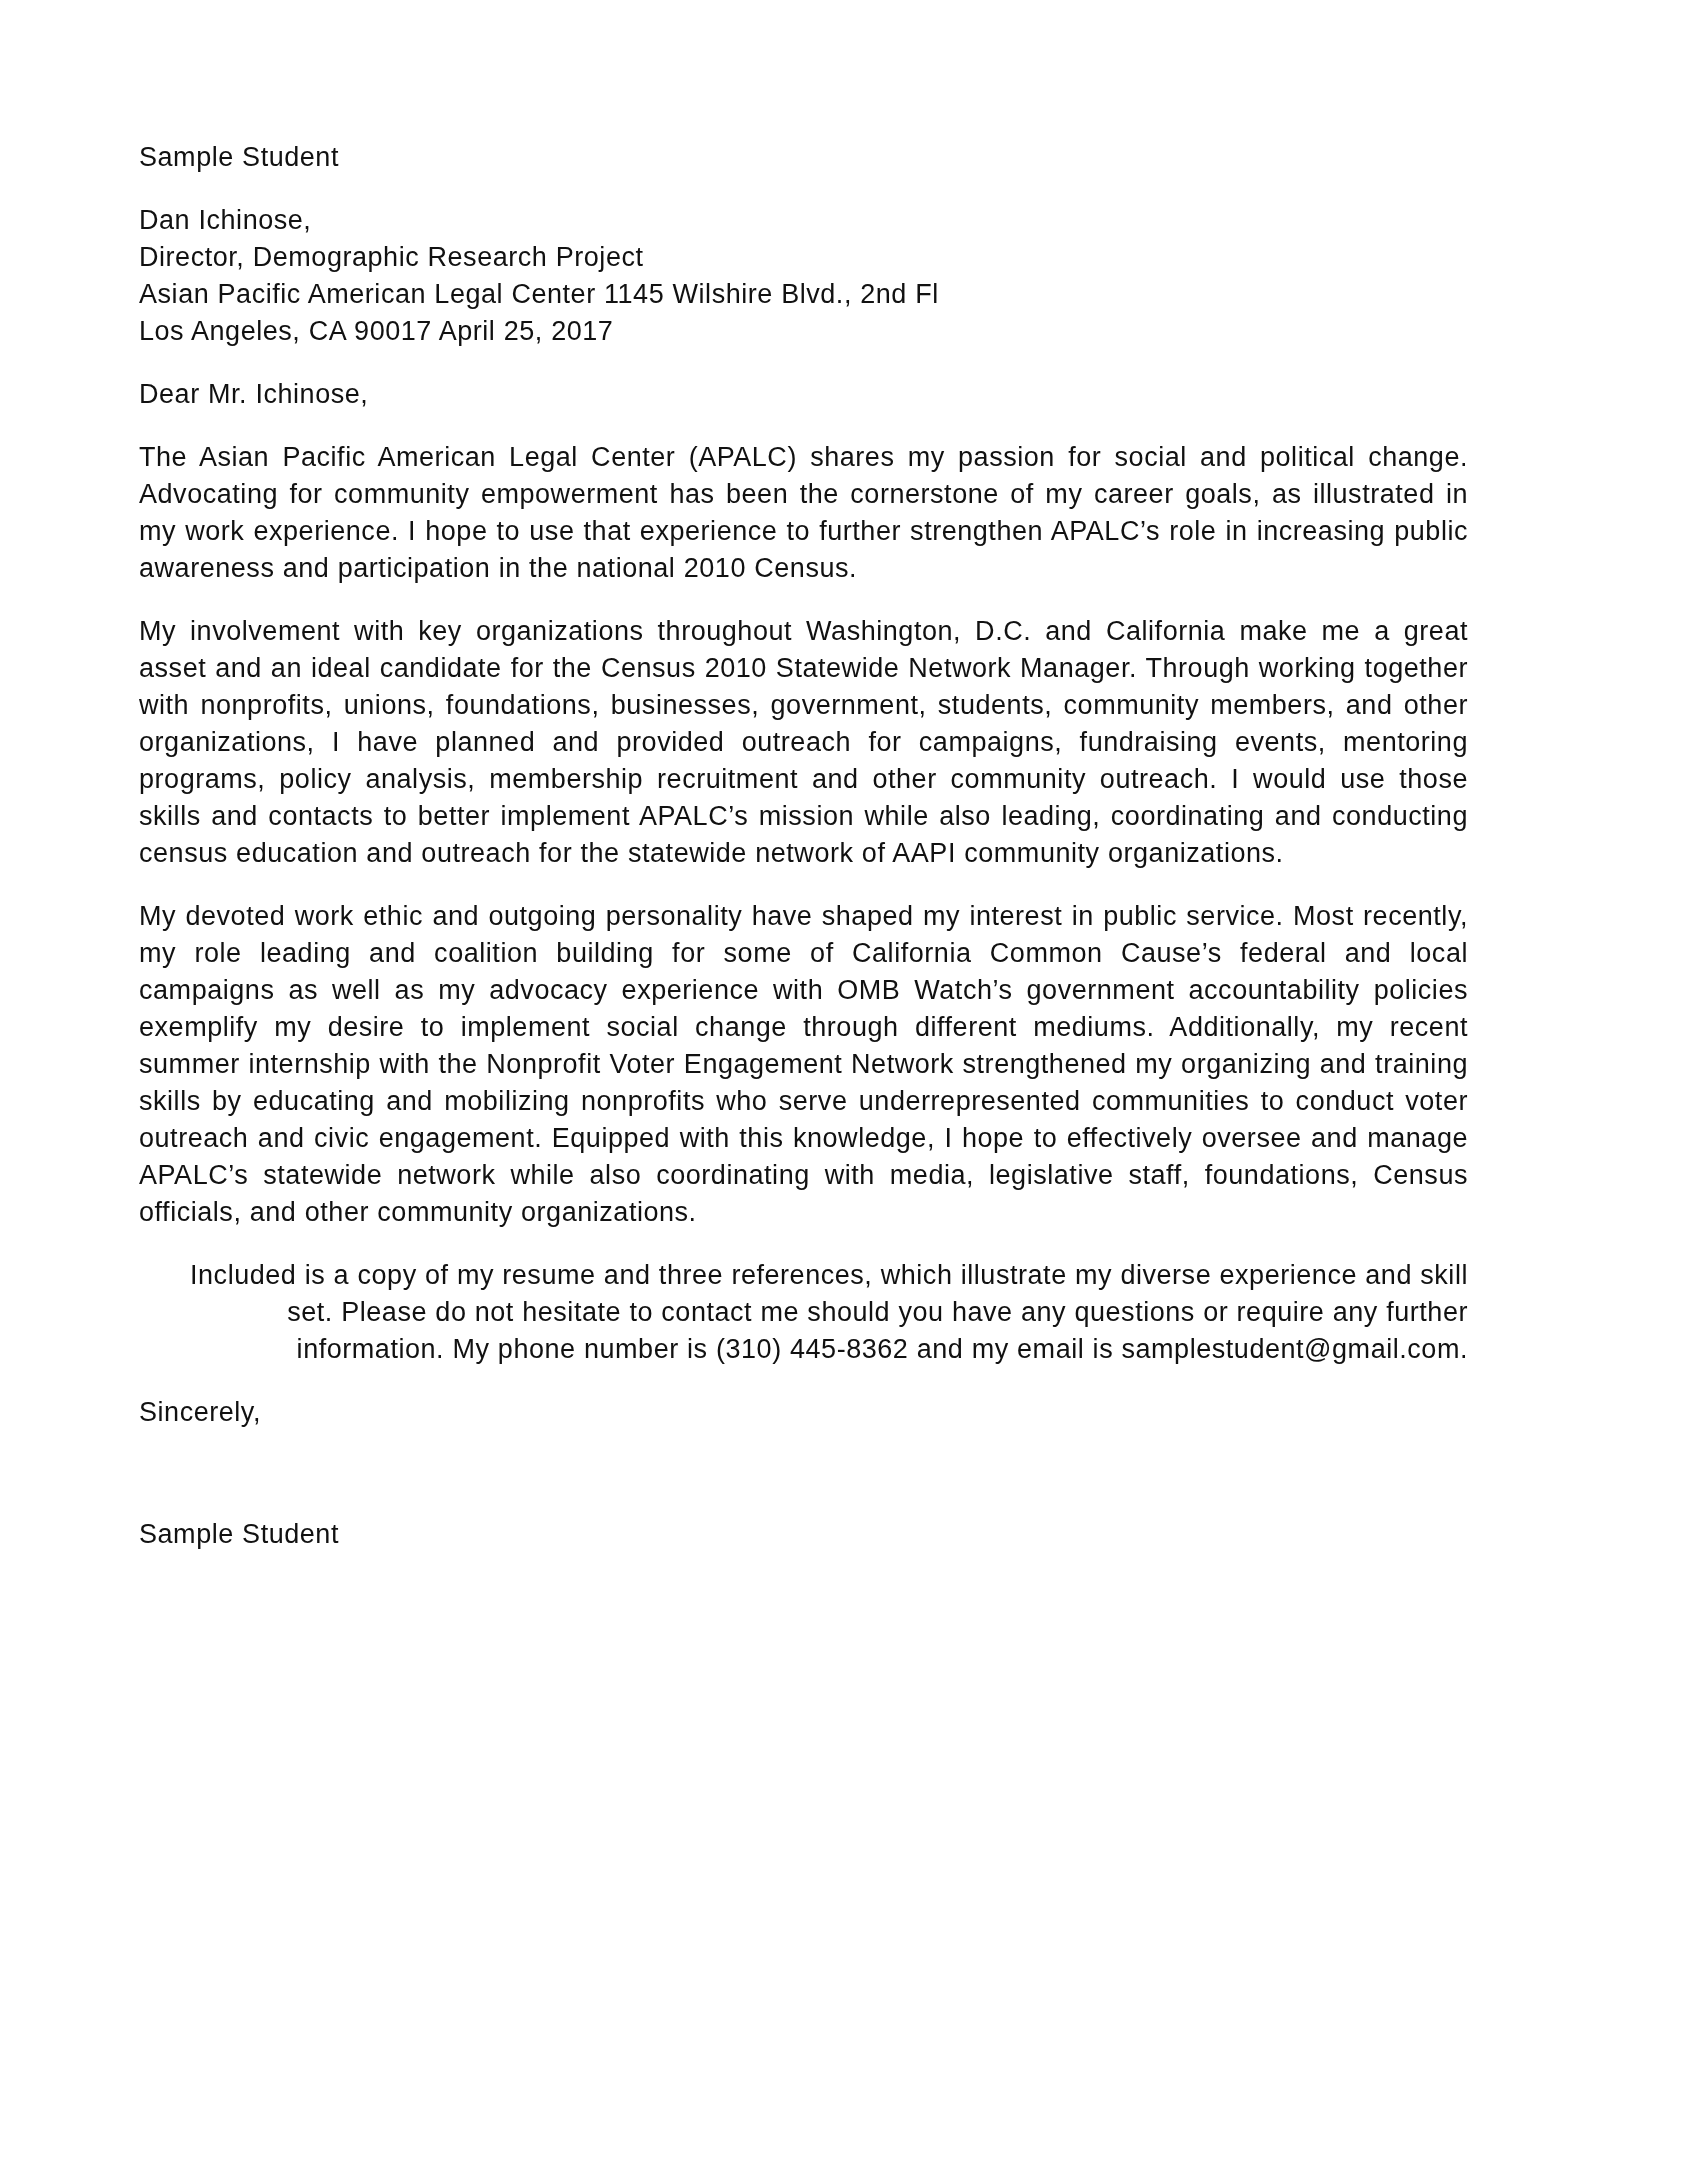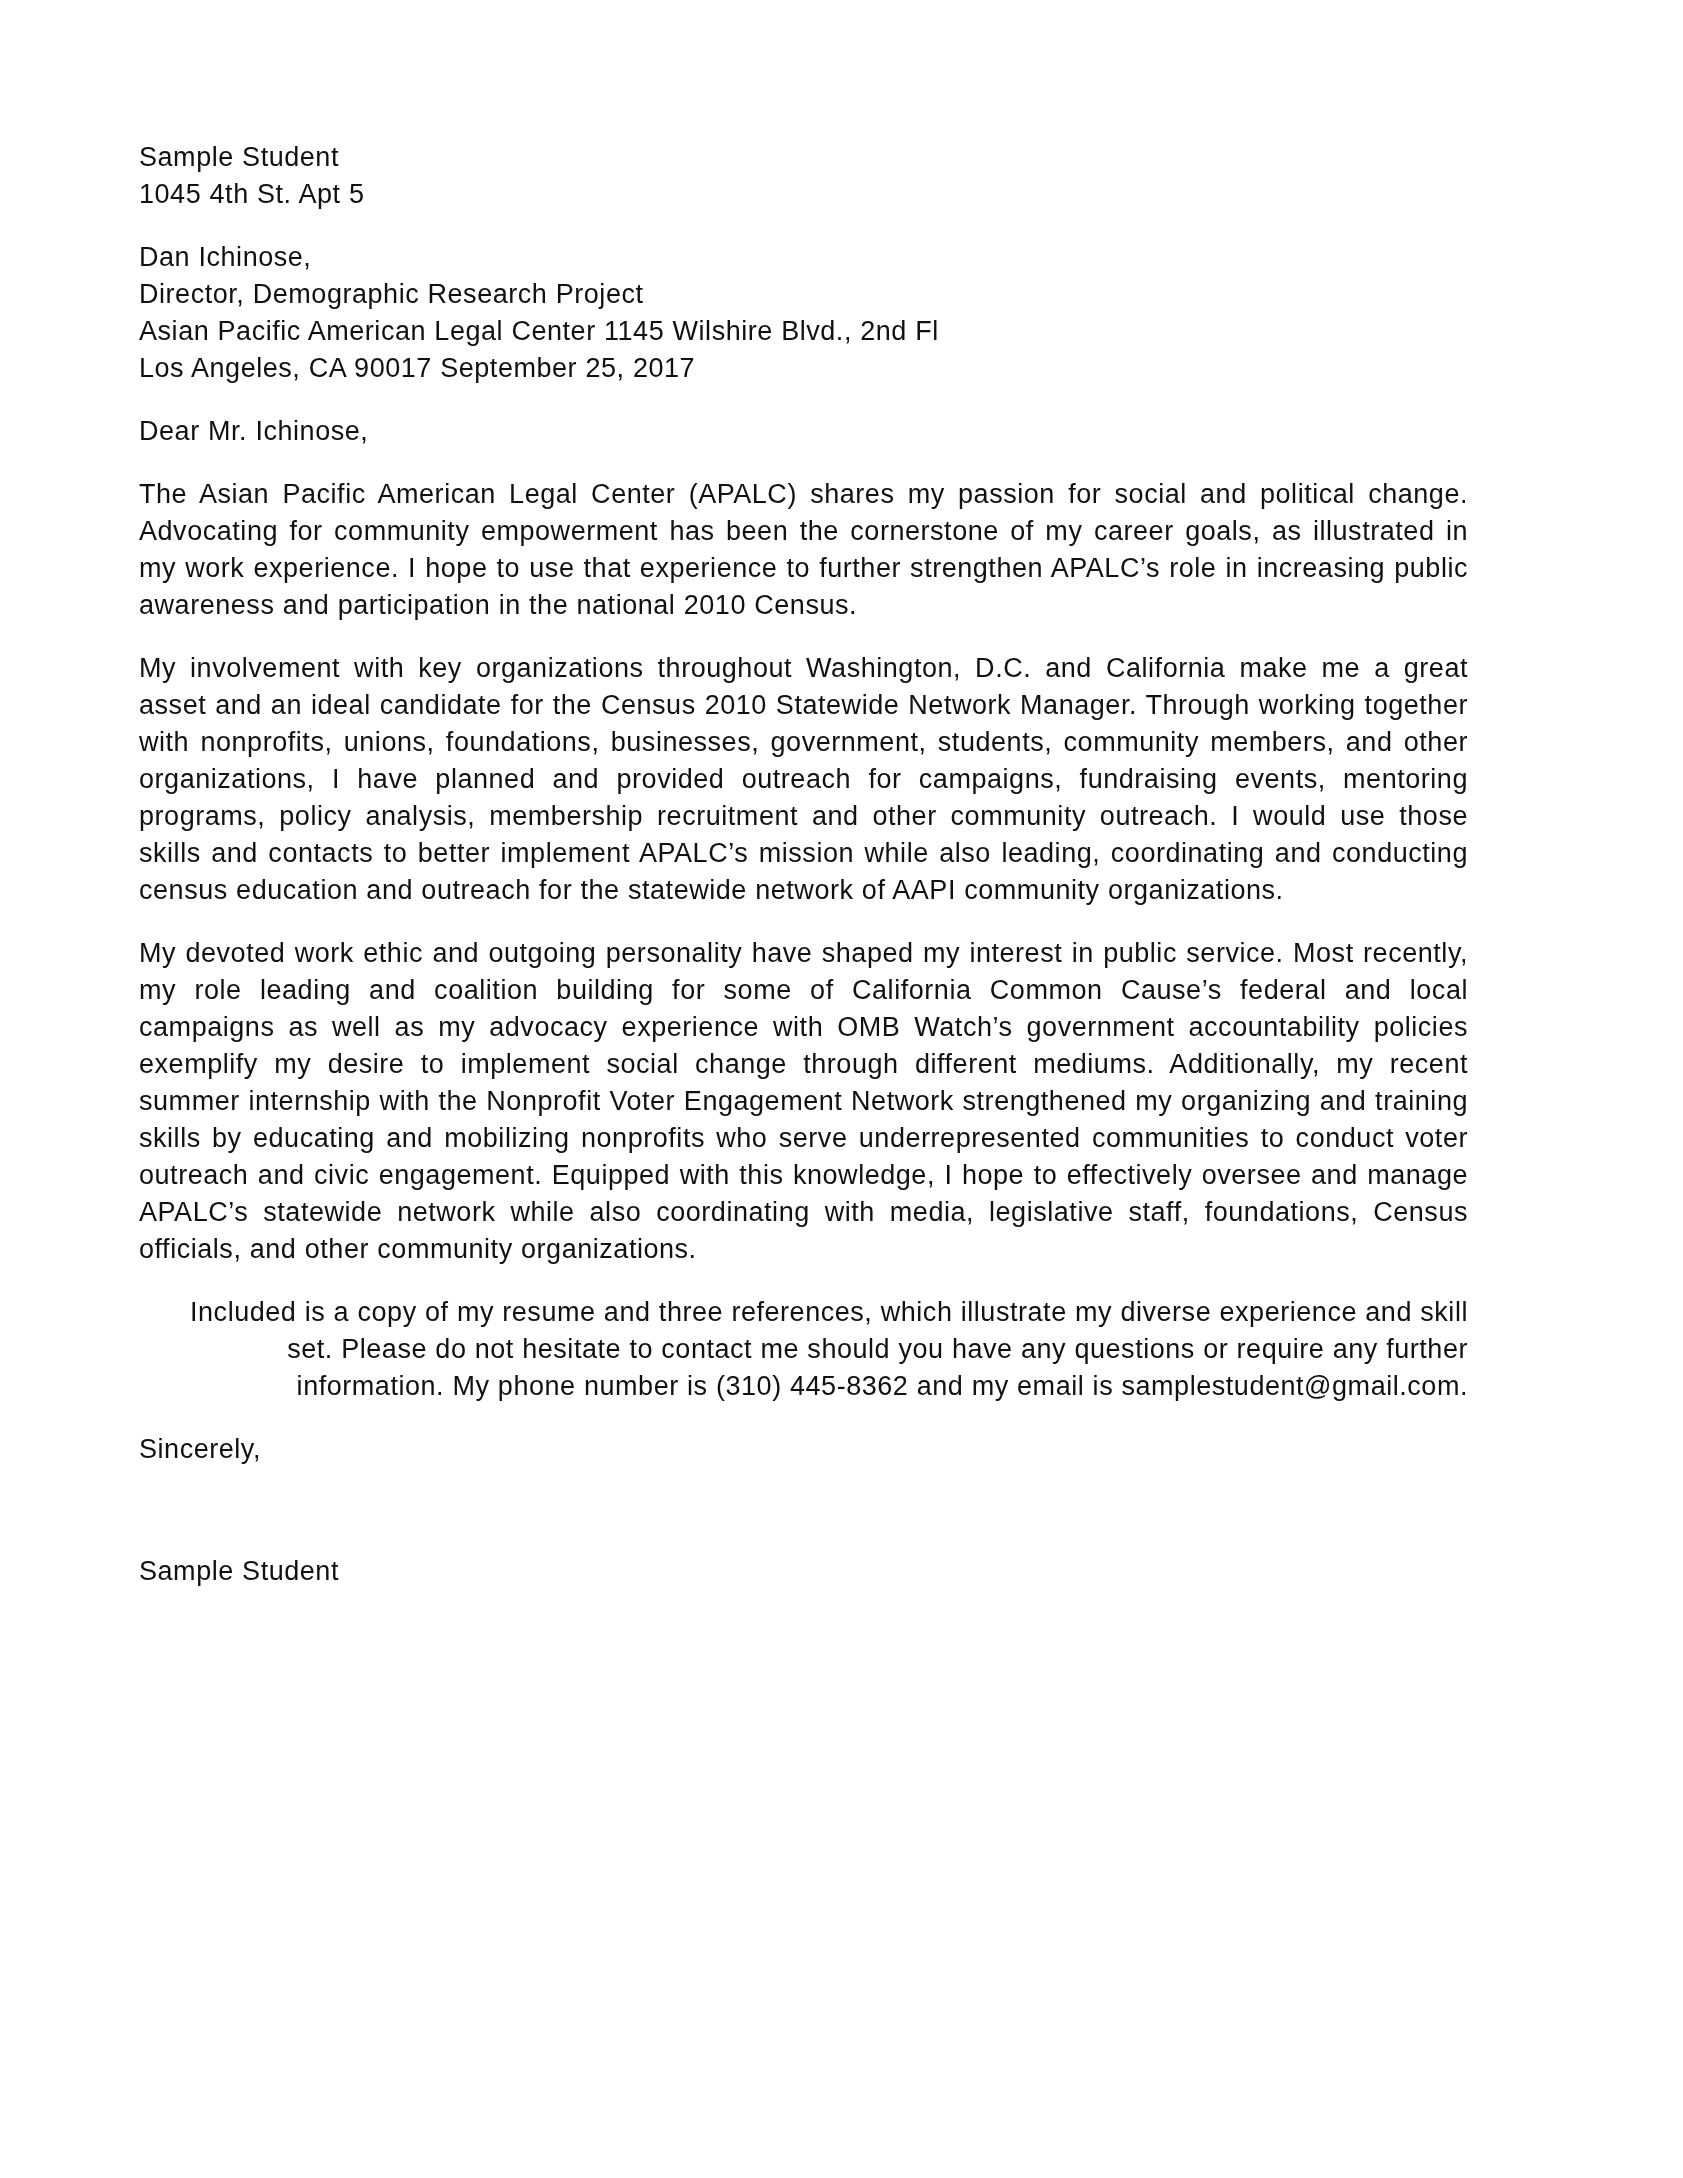--- a/index.html
+++ b/index.html
@@ -64,28 +64,27 @@
   }
 </style>
 </head>
 <body>
 
 <div class="page">
   <div class="letter-body">
 
     <div class="block addr-block">
       <p class="line">Sample Student</p>
-      <p class="line">1045 4th St. Apt 5</p>
     </div>
 
     <div class="block addr-block">
       <p class="line">Dan Ichinose,</p>
       <p class="line">Director, Demographic Research Project</p>
       <p class="line">Asian Pacific American Legal Center 1145 Wilshire Blvd., 2nd Fl</p>
-      <p class="line">Los Angeles, CA 90017 September 25, 2017</p>
+      <p class="line">Los Angeles, CA 90017 April 25, 2017</p>
     </div>
 
     <div class="block">
       <p class="line">Dear Mr. Ichinose,</p>
     </div>
 
     <div class="block">
       <p class="para">The Asian Pacific American Legal Center (APALC) shares my passion for social and political change. Advocating for community empowerment has been the cornerstone of my career goals, as illustrated in my work experience. I hope to use that experience to further strengthen APALC’s role in increasing public awareness and participation in the national 2010 Census.</p>
     </div>
 

